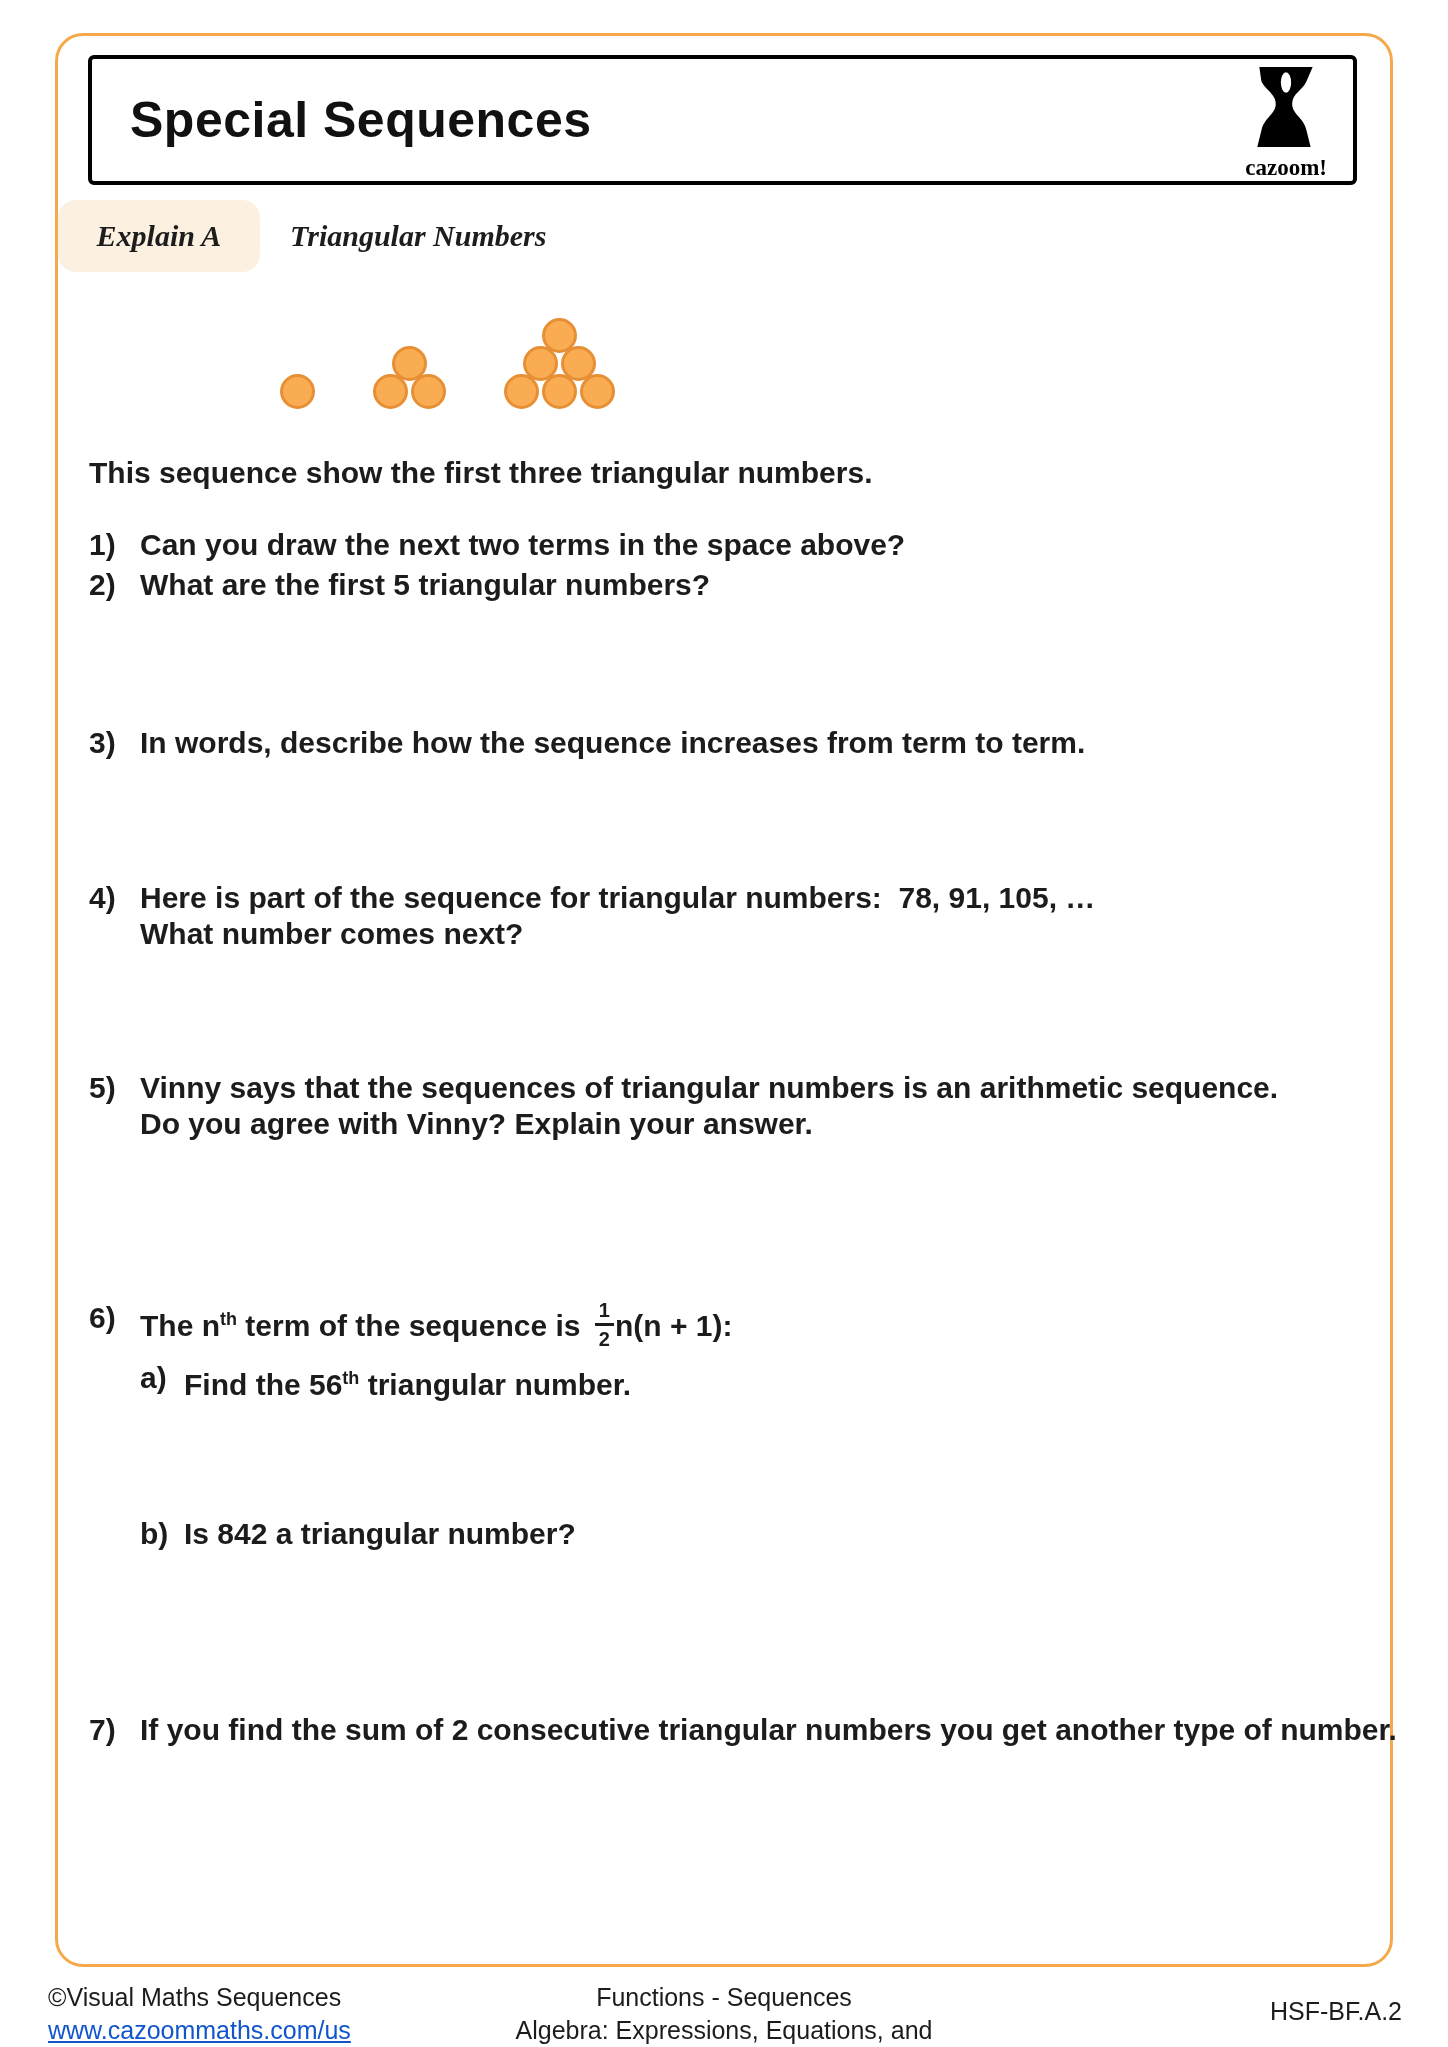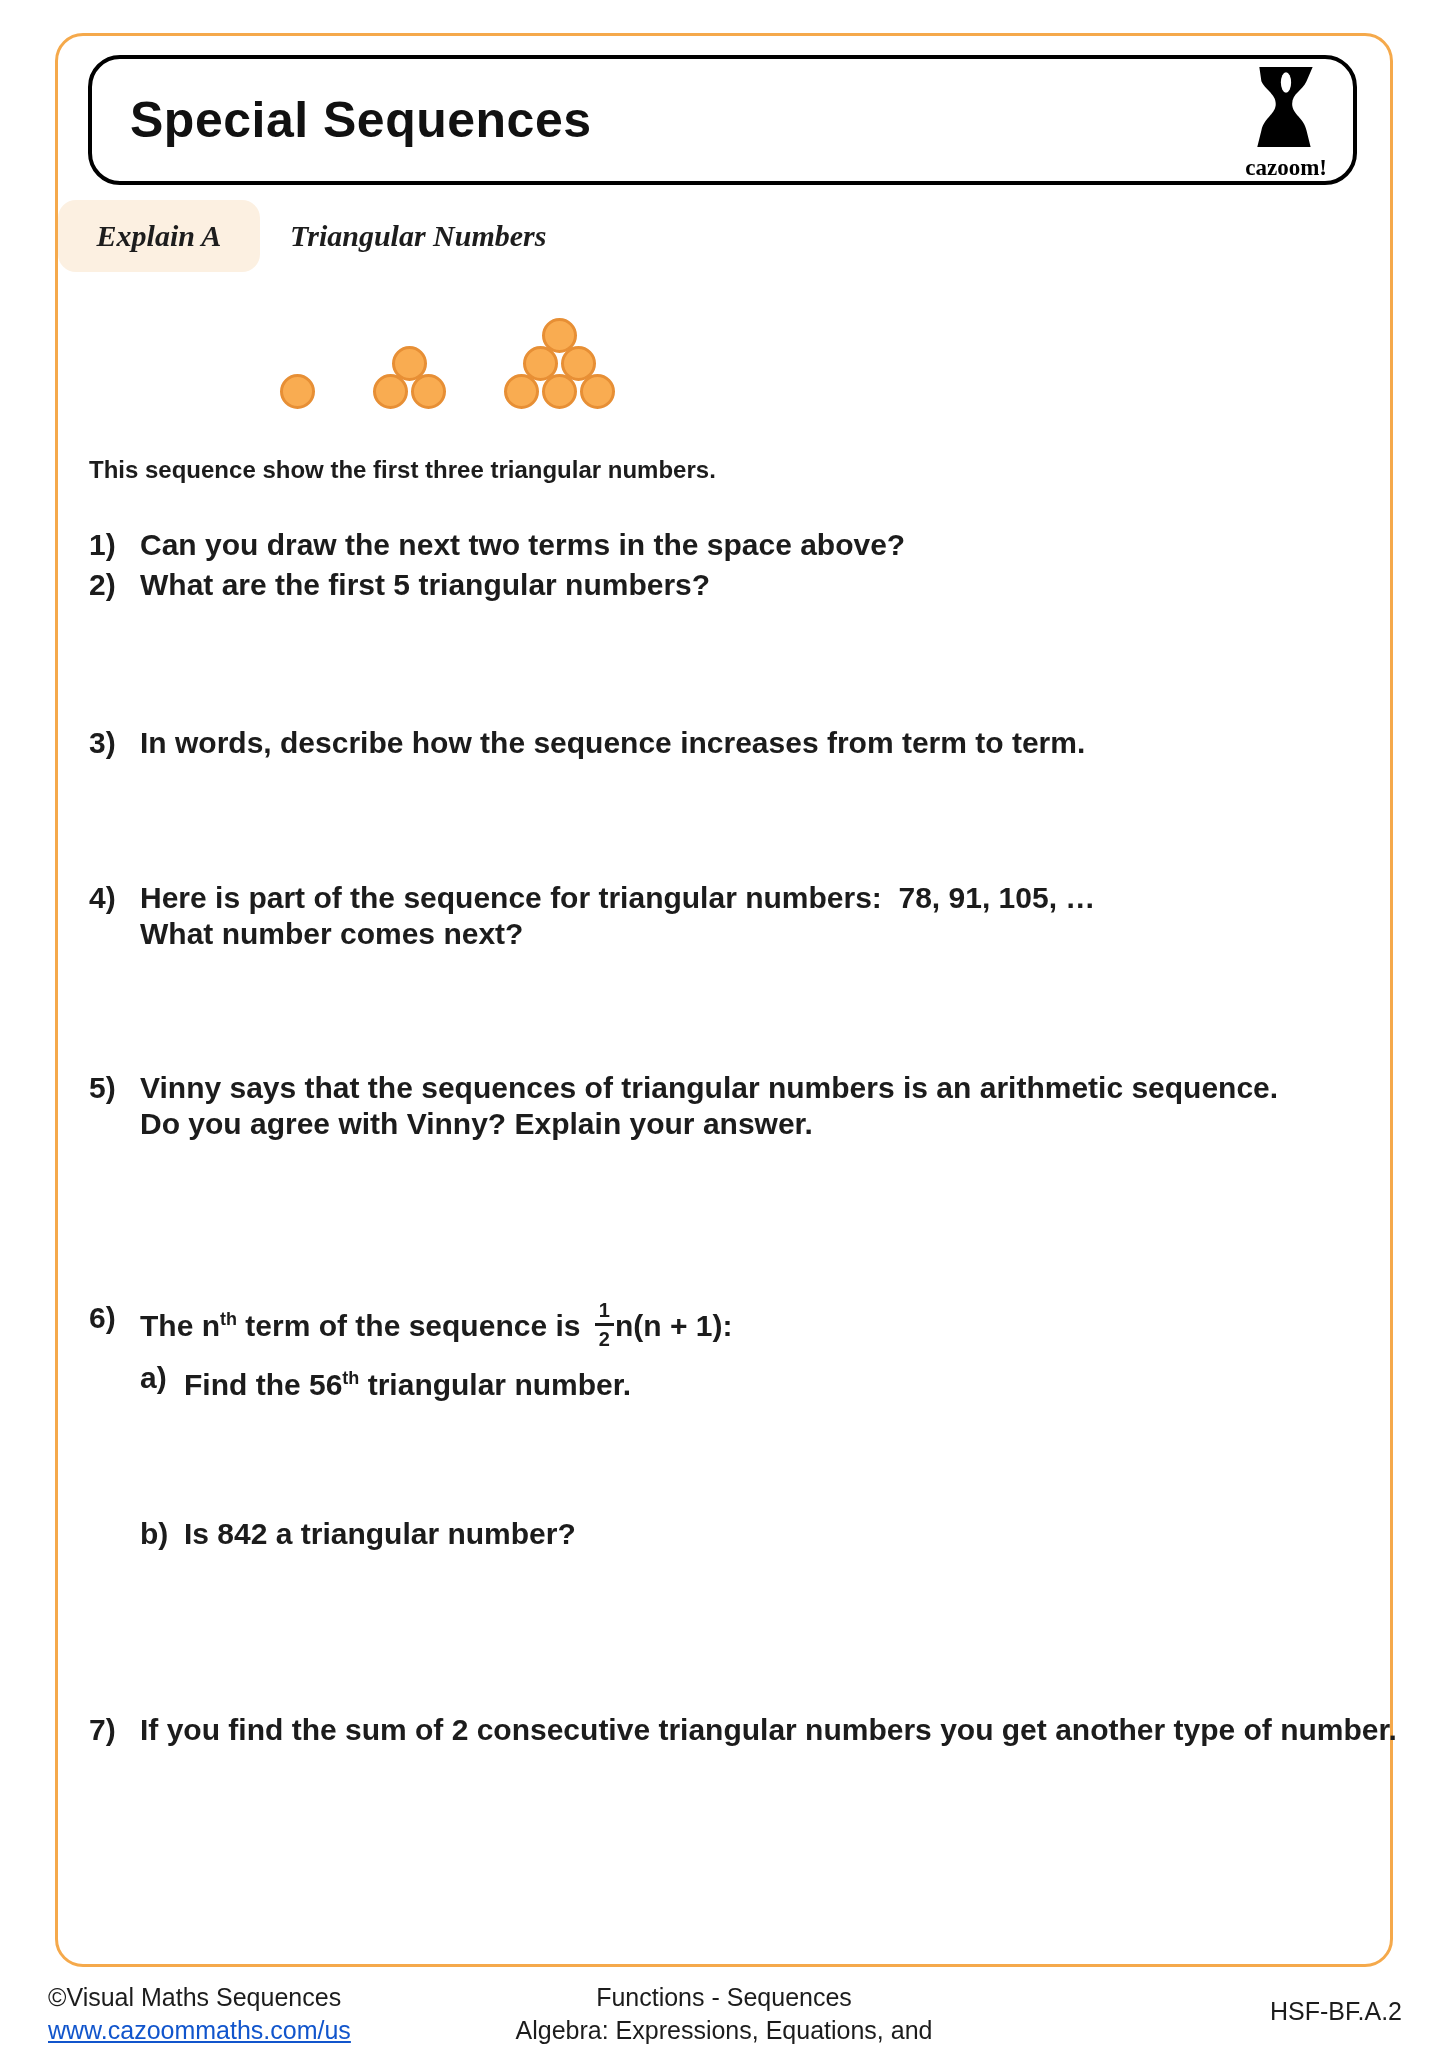--- a/index.html
+++ b/index.html
@@ -6,42 +6,42 @@
   body{
     width:1448px;height:2047px;position:relative;background:#ffffff;
     font-family:"Liberation Sans",sans-serif;color:#1c1c1c;overflow:hidden;
   }
   .outer-border{
     position:absolute;left:55px;top:33px;width:1332px;height:1928px;
     border:3px solid var(--accent-border,#F5A94B);border-radius:28px;
   }
   .header-box{
     position:absolute;left:88px;top:55px;width:1269px;height:130px;
-    background:#fff;border:4px solid #000;border-radius:32px;
+    background:#fff;border:4px solid #000;border-radius:6px;
     display:flex;align-items:center;box-sizing:border-box;
   }
   .title{font-size:50px;font-weight:bold;margin:0 0 0 38px;color:#111;letter-spacing:.5px;}
   .logo{position:absolute;right:26px;top:8px;display:flex;flex-direction:column;align-items:center;}
   .logo-text{font-family:"Liberation Serif",serif;font-weight:bold;font-size:23px;margin-top:8px;color:#000;}
   .section-badge{
     position:absolute;left:58px;top:200px;width:202px;height:72px;
     background:var(--section-bg,#FCF0E1);border-radius:18px;
     display:flex;align-items:center;justify-content:center;
   }
   .serif-head{font-family:"Liberation Serif",serif;font-style:italic;font-weight:bold;font-size:30px;color:#1d1d1d;}
   .section-heading{position:absolute;left:290px;top:200px;height:72px;display:flex;align-items:center;}
   .diagram{position:absolute;left:280px;top:318px;display:flex;align-items:flex-end;gap:58px;}
   .term{display:flex;flex-direction:column;align-items:center;}
   .trow{display:flex;gap:3px;margin-top:-7px;}
   .trow:first-child{margin-top:0;}
   .circle{
     width:35px;height:35px;border-radius:50%;box-sizing:border-box;
     background:var(--circle-fill,#F9AC51);border:3px solid var(--circle-border,#E78F35);
   }
-  .intro{position:absolute;left:89px;top:456px;font-size:24px;font-weight:bold;margin:0;white-space:pre-wrap;}
+  .intro{position:absolute;left:89px;top:456px;font-size:30px;font-weight:bold;margin:0;white-space:pre-wrap;}
   .q{position:absolute;left:89px;display:flex;font-size:30px;font-weight:bold;line-height:36px;}
   .qnum{width:51px;flex:none;}
   .q.sub{left:140px;}
   .q.sub .qnum{width:44px;}
   .qtext span{white-space:pre-wrap;}
   .qline{display:block;white-space:pre-wrap;}
   sup{font-size:0.6em;}
   .frac{
     display:inline-flex;flex-direction:column;align-items:center;
     vertical-align:middle;line-height:1;font-size:20px;font-weight:bold;

